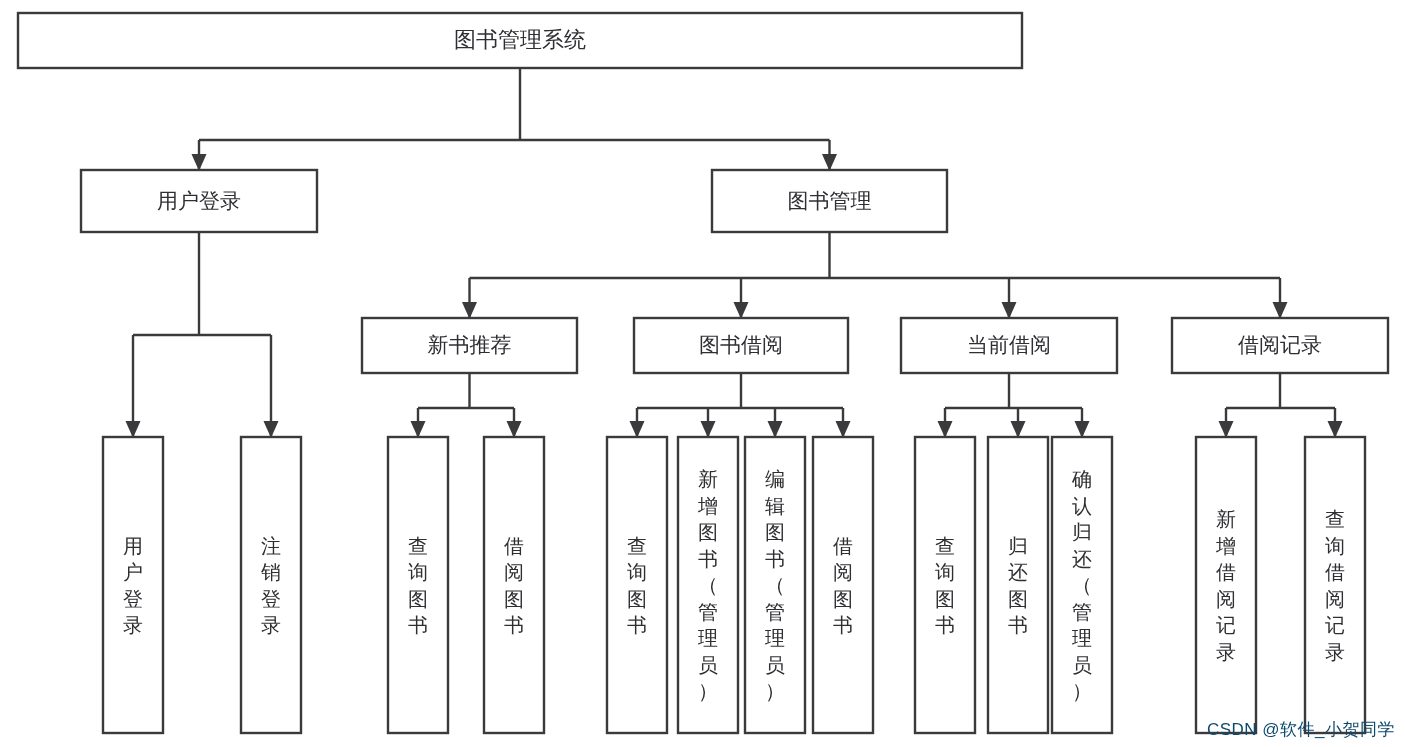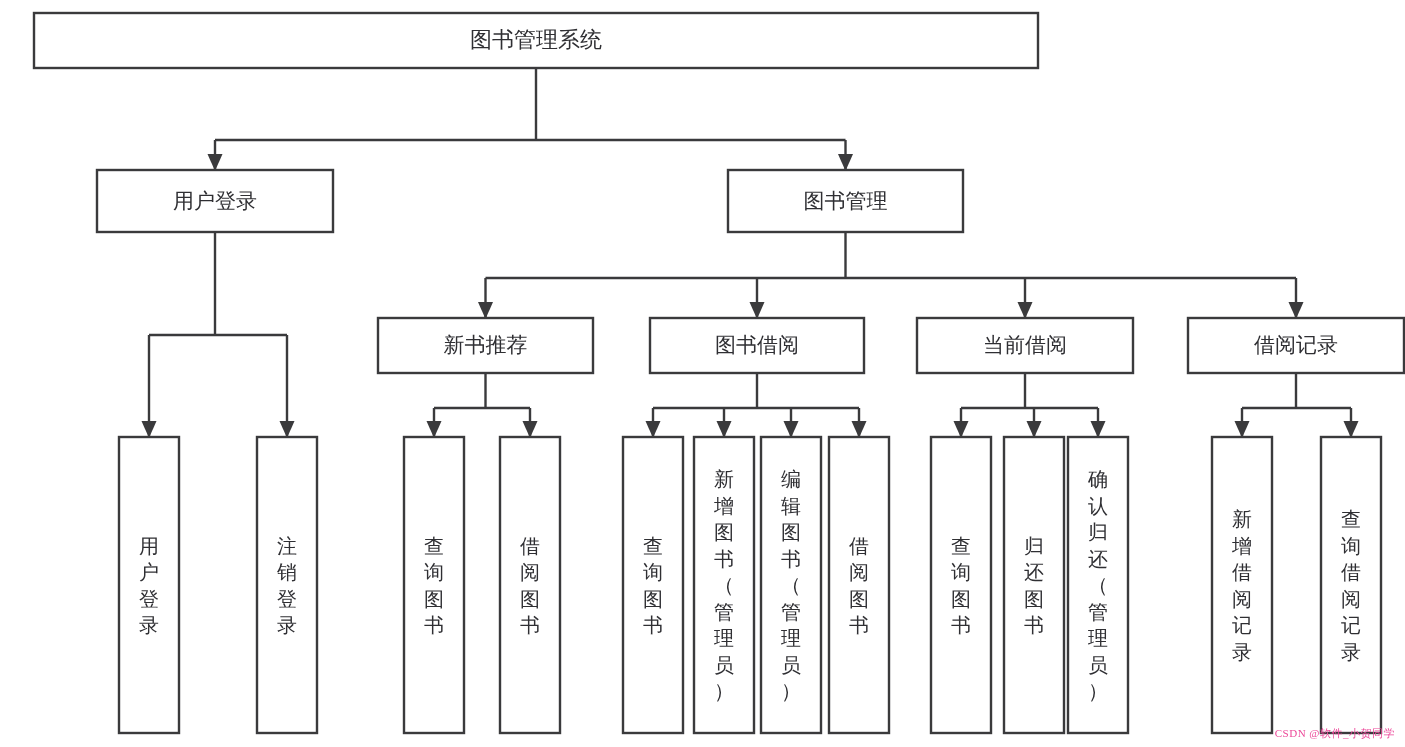--- a/index.html
+++ b/index.html
@@ -9,21 +9,21 @@
   }
   body {
     width: 1405px;
     height: 747px;
     font-family: "Liberation Sans", "DejaVu Sans", sans-serif;
     position: relative;
     overflow: hidden;
   }
   #diagram-root {
     position: absolute;
-    left: 16px;
+    left: 0;
     top: 0;
     width: 1183px;
     height: 747px;
   }
   .node-rect {
     fill: #ffffff;
     stroke: #3a3a3c;
     stroke-width: 2.4;
   }
   .node-label {
@@ -49,23 +49,23 @@
     stroke-linecap: butt;
   }
   .arrow-head {
     fill: #3a3a3c;
     stroke: none;
   }
   .watermark-text {
     position: absolute;
     right: 10px;
     bottom: 6px;
-    font-family: Liberation Serif, serif;
-    font-size: 11px;
-    color: #ec4899;
+    font-family: Liberation Sans, sans-serif;
+    font-size: 17px;
+    color: #0c4a6e;
     letter-spacing: 0.5px;
     white-space: nowrap;
     user-select: none;
   }
 </style>
 </head>
 <body>
 
 <div id="diagram-root">
   <svg id="diagram-svg" width="1405" height="747" viewBox="0 0 1405 747" xmlns="http://www.w3.org/2000/svg">

